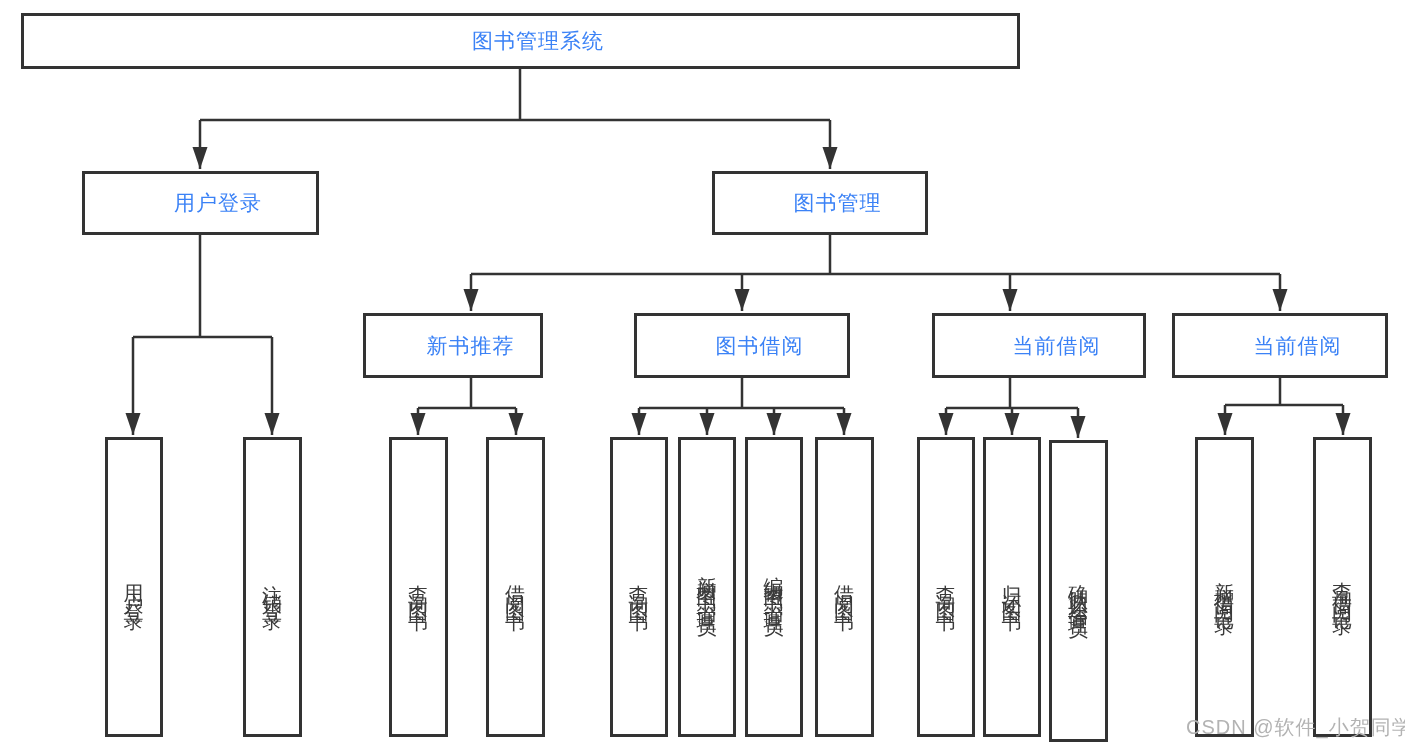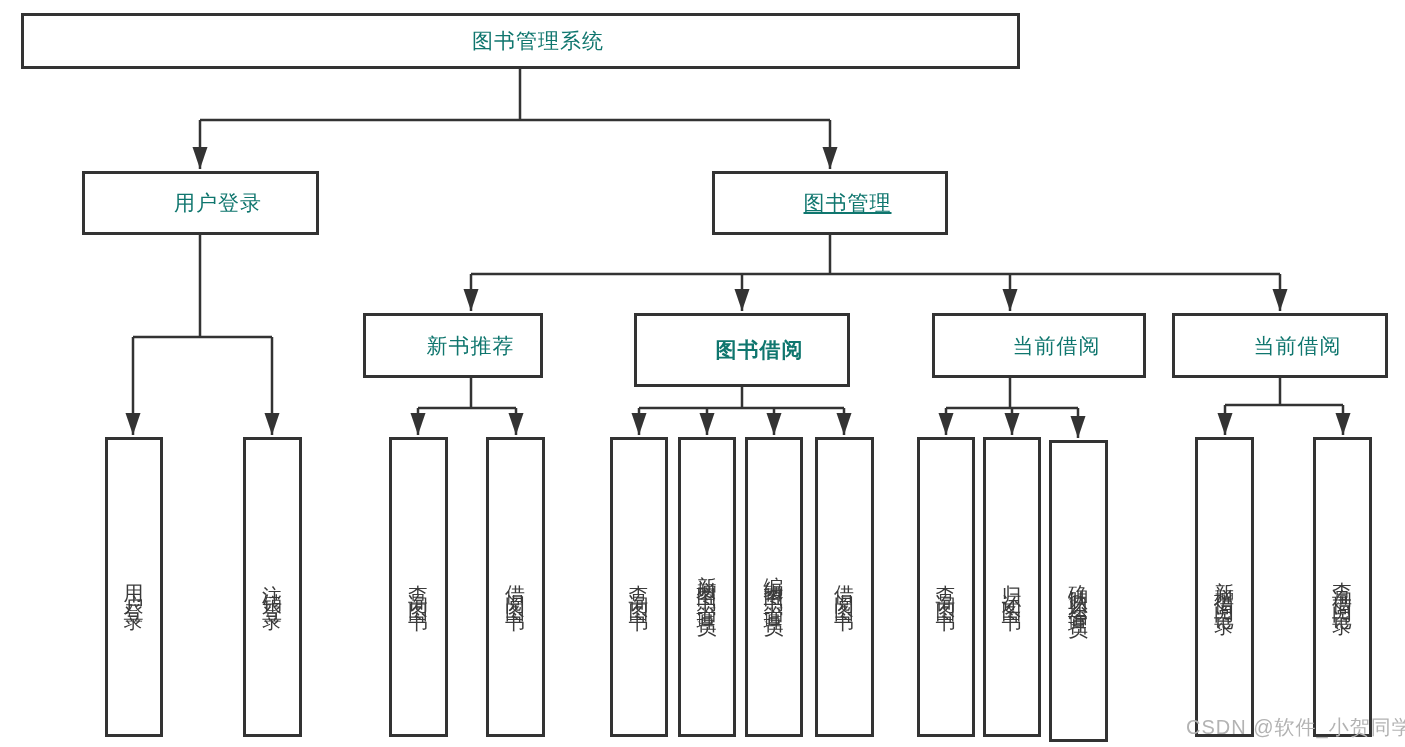--- a/index.html
+++ b/index.html
@@ -26,21 +26,21 @@
   .node-h {
     position: absolute;
     box-sizing: border-box;
     border: 3px solid #333333;
     background: #ffffff;
     display: flex;
     align-items: center;
     justify-content: center;
     font-size: 21px;
     letter-spacing: 1px;
-    color: #0f766e;
+    color: #3b82f6;
     z-index: 2;
     padding-left: 35px;
   }
   .node-v {
     position: absolute;
     box-sizing: border-box;
     border: 3px solid #333333;
     background: #ffffff;
     display: flex;
     align-items: center;
@@ -108,24 +108,24 @@
 
       <path d="M1280,378 V405 M1225,405 H1343"></path>
       <line x1="1225" y1="405" x2="1225" y2="435" marker-end="url(#ah)"></line>
       <line x1="1343" y1="405" x2="1343" y2="435" marker-end="url(#ah)"></line>
     </g>
   </svg>
 
   <div class="node-h" style="left:21px; top:13px; width:999px; height:56px;">图书管理系统</div>
 
   <div class="node-h" style="left:82px; top:171px; width:237px; height:64px;">用户登录</div>
-  <div class="node-h" style="left:712px; top:171px; width:236px; height:64px;text-decoration:underline;">图书管理</div>
+  <div class="node-h" style="left:712px; top:171px; width:216px; height:64px;">图书管理</div>
 
   <div class="node-h" style="left:363px; top:313px; width:180px; height:65px;">新书推荐</div>
-  <div class="node-h" style="left:634px; top:313px; width:216px; height:74px;font-weight:bold;">图书借阅</div>
+  <div class="node-h" style="left:634px; top:313px; width:216px; height:65px;">图书借阅</div>
   <div class="node-h" style="left:903px; top:313px; width:214px; height:65px;margin-left:29px;">当前借阅</div>
   <div class="node-h" style="left:1172px; top:313px; width:216px; height:65px;">当前借阅</div>
 
   <div class="node-v" style="left:105px; top:437px; width:58px; height:300px;">用户登录</div>
   <div class="node-v" style="left:243px; top:437px; width:59px; height:300px;">注销登录</div>
 
   <div class="node-v" style="left:389px; top:437px; width:59px; height:300px;">查询图书</div>
   <div class="node-v" style="left:486px; top:437px; width:59px; height:300px;">借阅图书</div>
 
   <div class="node-v" style="left:610px; top:437px; width:58px; height:300px;">查询图书</div>

